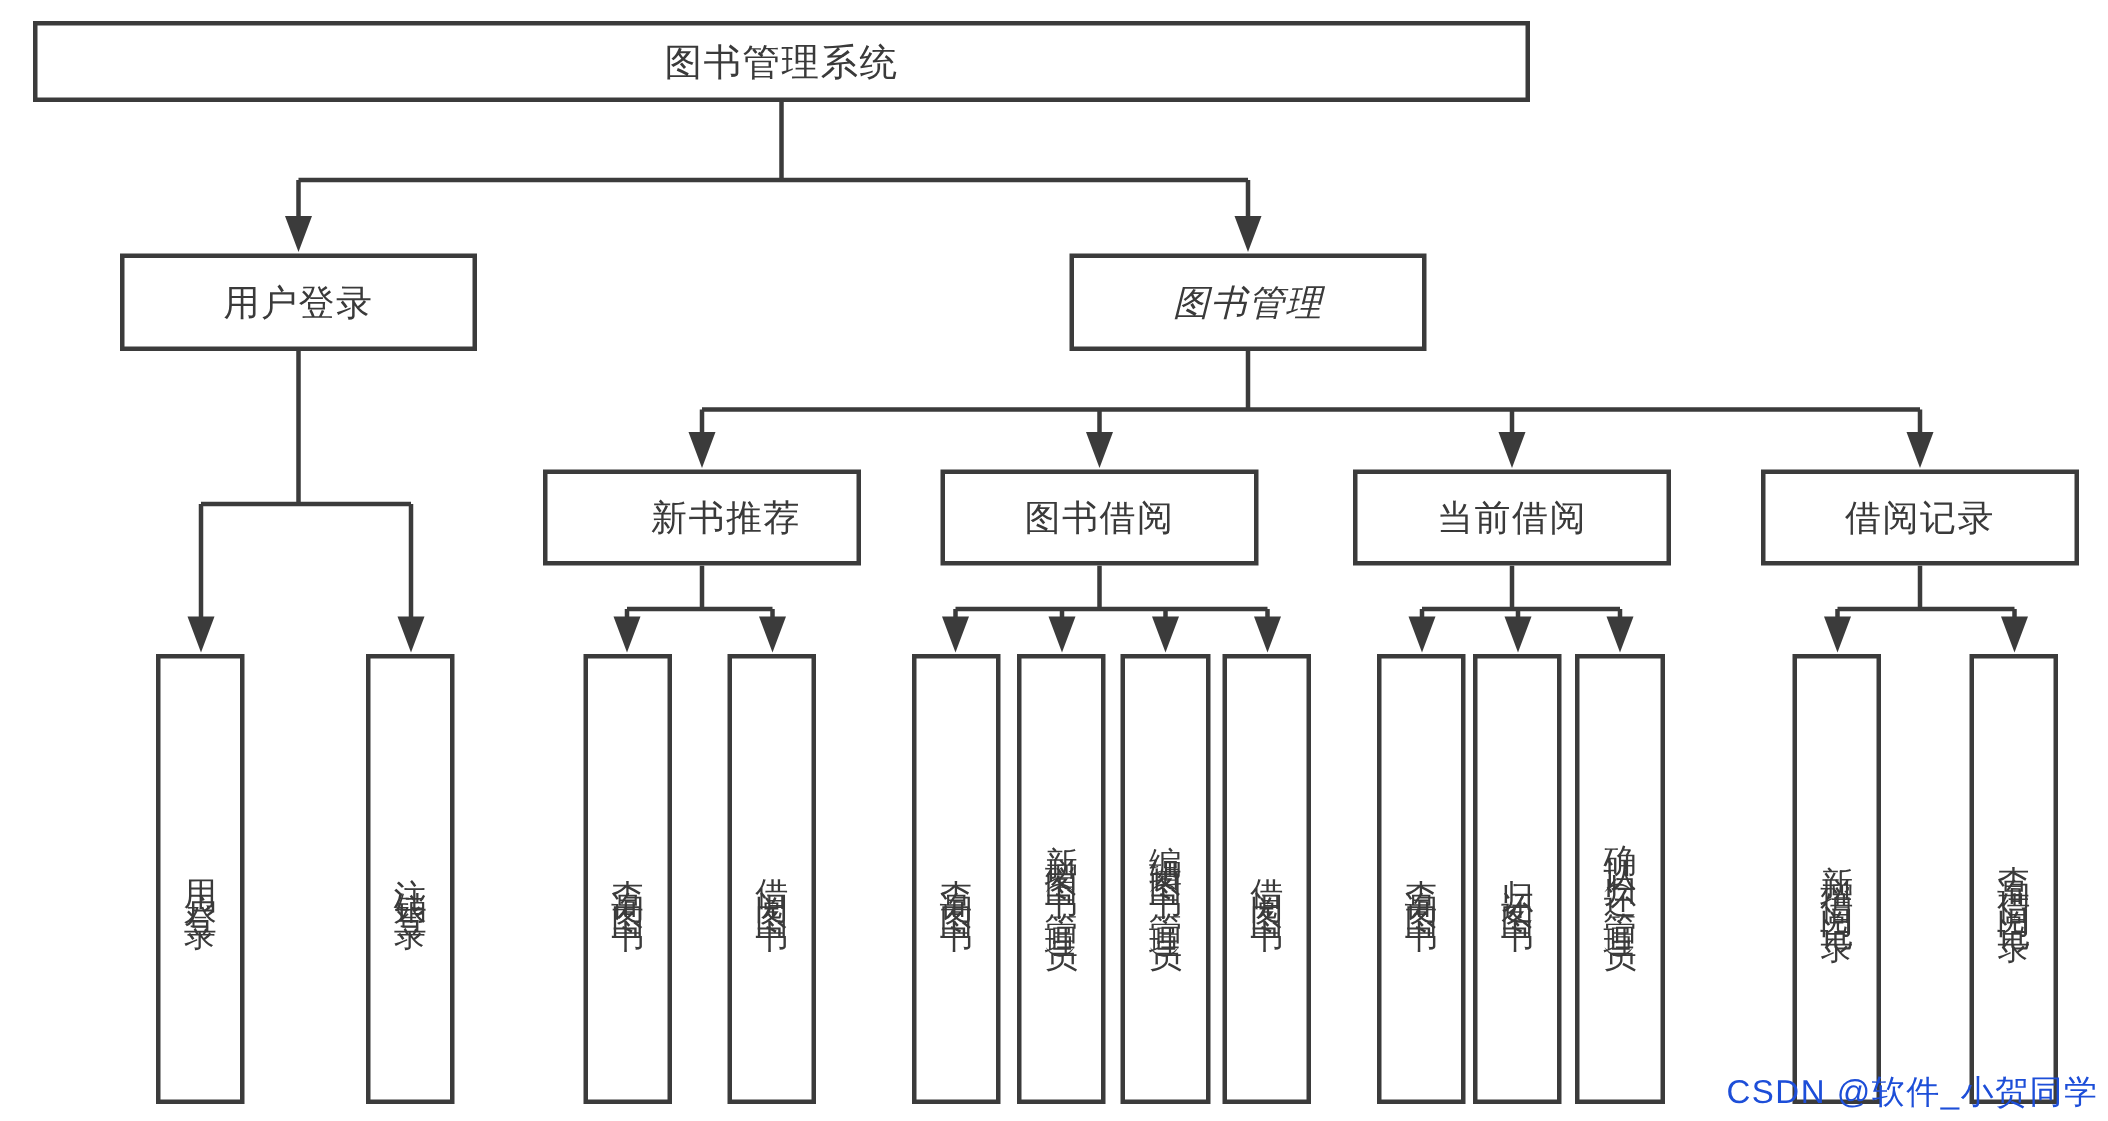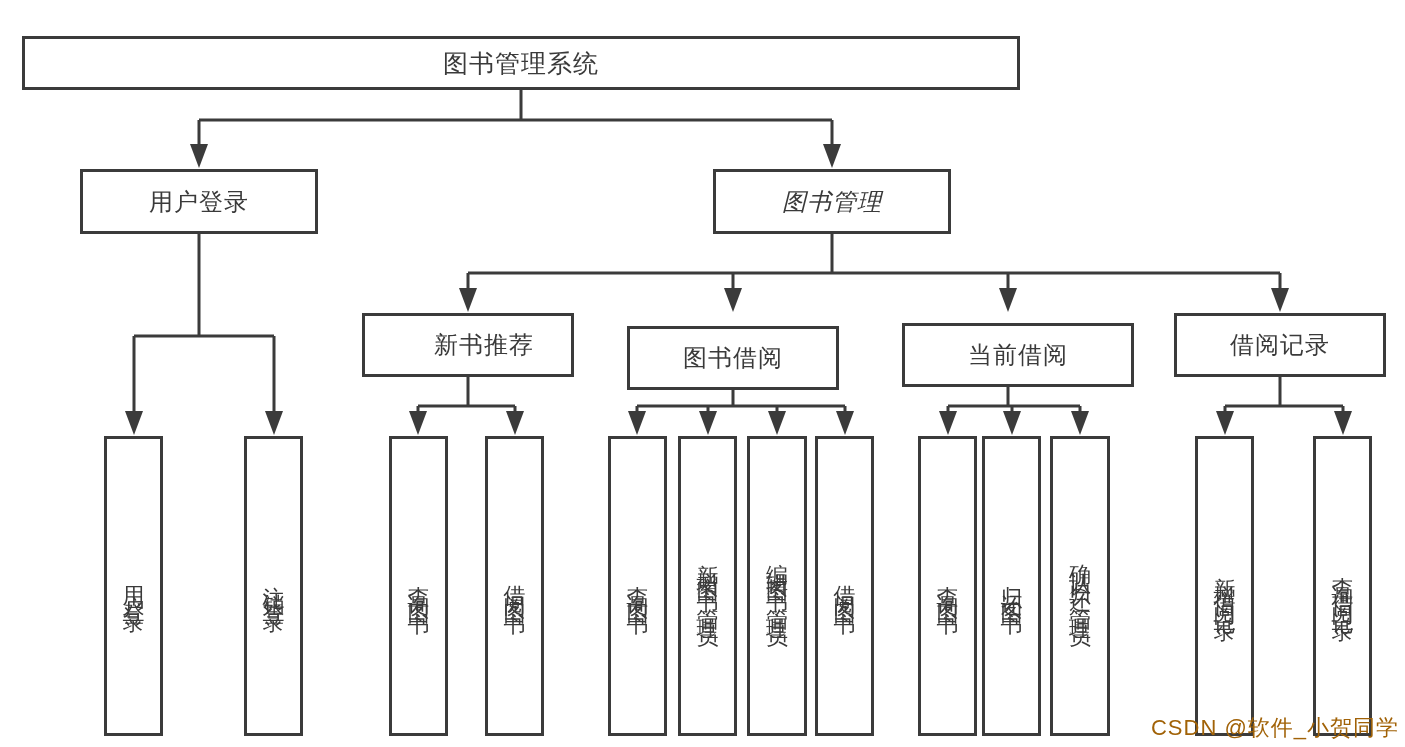--- a/index.html
+++ b/index.html
@@ -40,21 +40,21 @@
     text-orientation: mixed;
     font-size: 22px;
     letter-spacing: 9px;
     line-height: 1;
   }
   .watermark {
     position: absolute;
     right: 6px;
     bottom: 4px;
     font-size: 22px;
-    color: #a16207;
+    color: #1d4ed8;
     z-index: 3;
     letter-spacing: 1px;
     white-space: nowrap;
   }
 </style>
 </head>
 <body>
 
 <div class="canvas">
 
@@ -94,28 +94,28 @@
       <polygon points="768,411 786,411 777,435"></polygon>
       <polygon points="836,411 854,411 845,435"></polygon>
       <polygon points="939,411 957,411 948,435"></polygon>
       <polygon points="1003,411 1021,411 1012,435"></polygon>
       <polygon points="1071,411 1089,411 1080,435"></polygon>
       <polygon points="1216,411 1234,411 1225,435"></polygon>
       <polygon points="1334,411 1352,411 1343,435"></polygon>
     </g>
   </svg>
 
-  <div class="box h-lg" style="left:22px; top:14px; width:998px; height:54px;margin-top:22px;">图书管理系统</div>
+  <div class="box h-lg" style="left:22px; top:14px; width:998px; height:54px;">图书管理系统</div>
 
   <div class="box h-md" style="left:80px; top:169px; width:238px; height:65px;">用户登录</div>
   <div class="box h-md" style="left:713px; top:169px; width:238px; height:65px;font-style:italic;">图书管理</div>
 
   <div class="box h-md" style="left:362px; top:313px; width:212px; height:64px;padding-left:32px;">新书推荐</div>
-  <div class="box h-md" style="left:627px; top:313px; width:212px; height:64px;margin-top:13px;">图书借阅</div>
-  <div class="box h-md" style="left:902px; top:323px; width:232px; height:64px;">当前借阅</div>
+  <div class="box h-md" style="left:627px; top:313px; width:212px; height:64px;">图书借阅</div>
+  <div class="box h-md" style="left:902px; top:313px; width:212px; height:64px;">当前借阅</div>
   <div class="box h-md" style="left:1174px; top:313px; width:212px; height:64px;">借阅记录</div>
 
   <div class="box v" style="left:104px; top:436px; width:59px; height:300px;">用户登录</div>
   <div class="box v" style="left:244px; top:436px; width:59px; height:300px;">注销登录</div>
 
   <div class="box v" style="left:389px; top:436px; width:59px; height:300px;">查询图书</div>
   <div class="box v" style="left:485px; top:436px; width:59px; height:300px;">借阅图书</div>
 
   <div class="box v" style="left:608px; top:436px; width:59px; height:300px;">查询图书</div>
   <div class="box v" style="left:678px; top:436px; width:59px; height:300px;">新增图书（管理员）</div>

